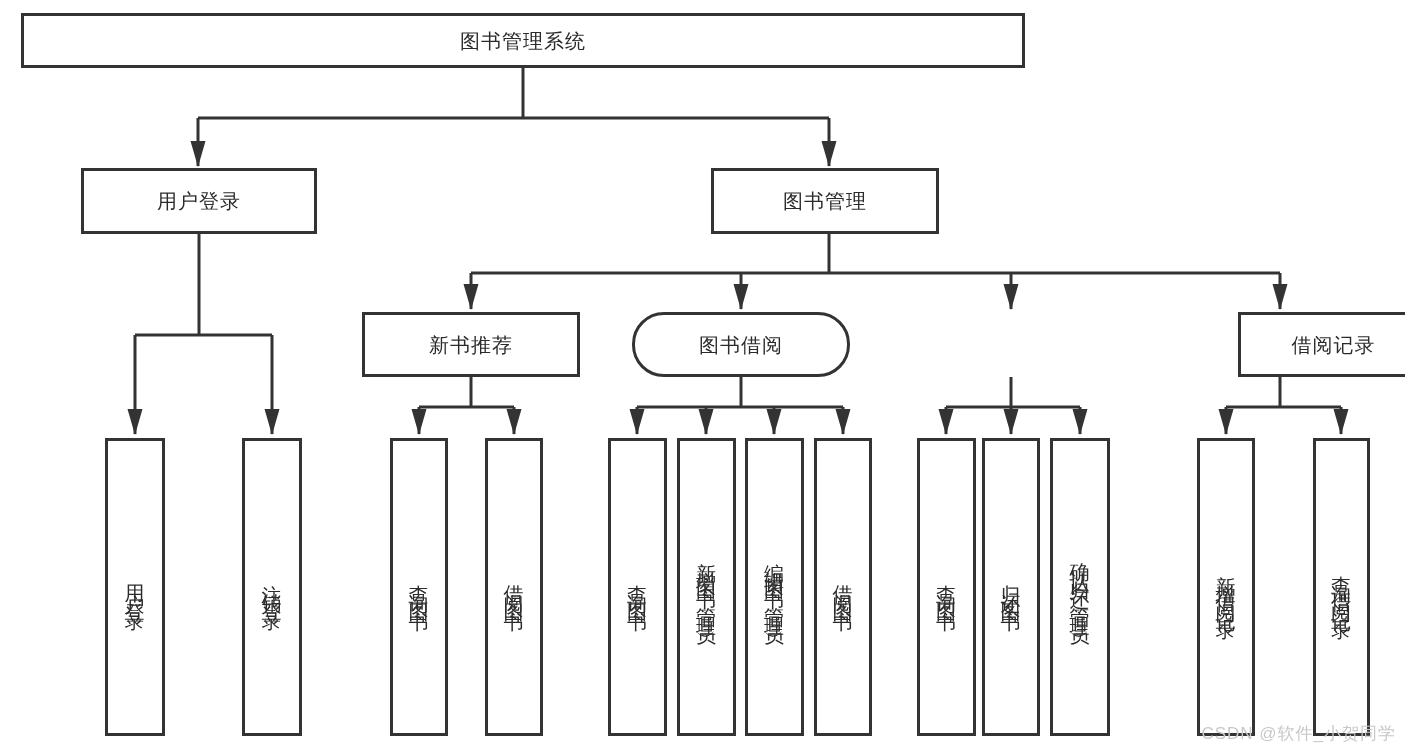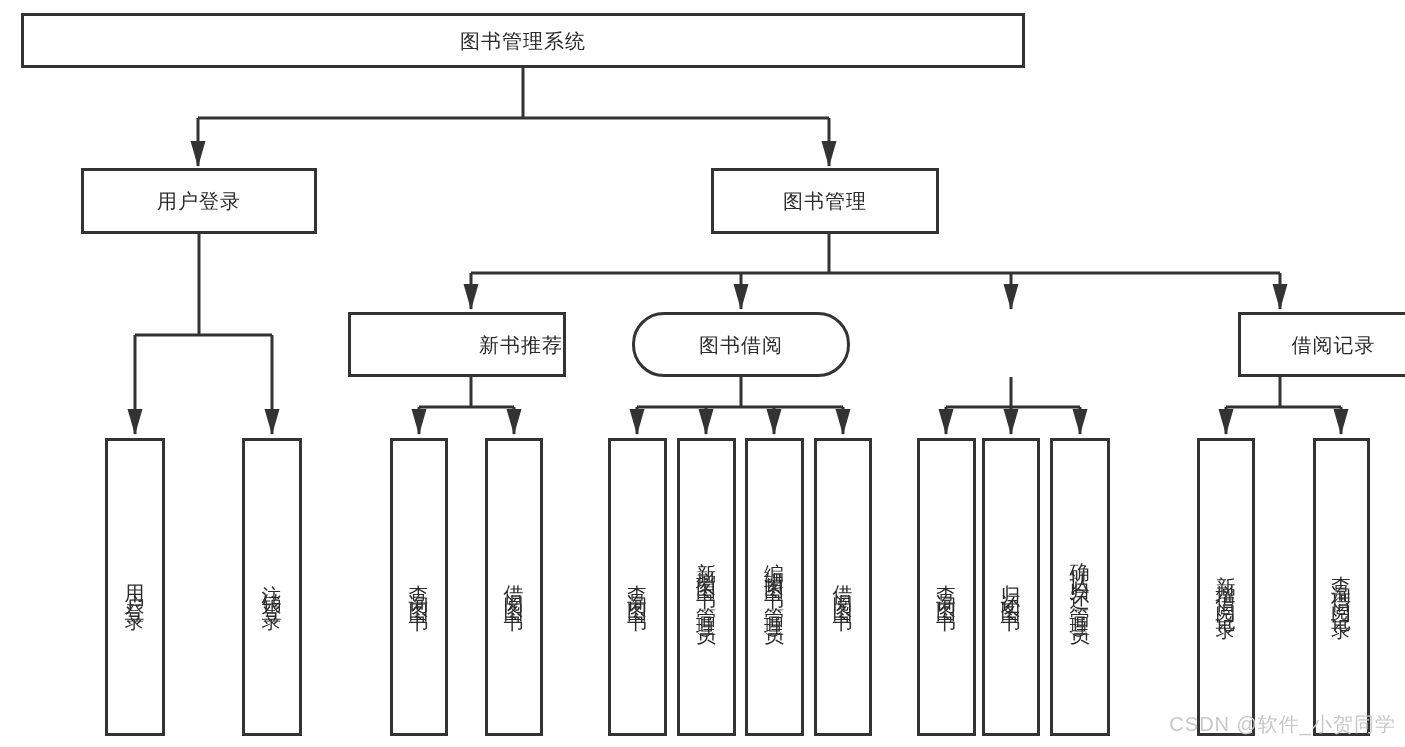--- a/index.html
+++ b/index.html
@@ -42,21 +42,21 @@
     letter-spacing: 9px;
     white-space: nowrap;
   }
   
   .n-root            { left: 21px;   top: 13px;  width: 1004px; height: 55px; }
   
   .n-user-login      { left: 81px;   top: 168px; width: 236px;  height: 66px; }
   .n-book-mgmt       { left: 711px;  top: 168px; width: 228px;  height: 66px; }
   
   .lvl3              { top: 312px; height: 65px; width: 218px; }
-  .n-new-book        { left: 348px; justify-content: flex-end; }
+  .n-new-book        { left: 362px; }
   .n-book-borrow     { left: 632px; border-radius: 32px; }
   .n-current-borrow  { left: 902px; }
   .n-borrow-record   { left: 1238px; width: 191px; }
   
   .leaf              { top: 438px; height: 298px; width: 59px; }
   .lf-1  { left: 105px; width: 60px; }
   .lf-2  { left: 242px; width: 60px; }
   .lf-3  { left: 390px; width: 58px; }
   .lf-4  { left: 485px; width: 58px; }
   .lf-5  { left: 608px; }
@@ -64,22 +64,22 @@
   .lf-7  { left: 745px; }
   .lf-8  { left: 814px; width: 58px; }
   .lf-9  { left: 917px; }
   .lf-10 { left: 982px; width: 58px; }
   .lf-11 { left: 1050px; width: 60px; }
   .lf-12 { left: 1197px; width: 58px; }
   .lf-13 { left: 1313px; width: 57px; }
   #watermark {
     position: absolute;
     right: 9px;
-    bottom: 9px;
-    font-size: 20px;
+    bottom: 2px;
+    font-size: 17px;
     color: #c8c8c8;
     letter-spacing: 1px;
     white-space: nowrap;
   }
 </style>
 </head>
 <body>
 
 <div id="stage">
 

